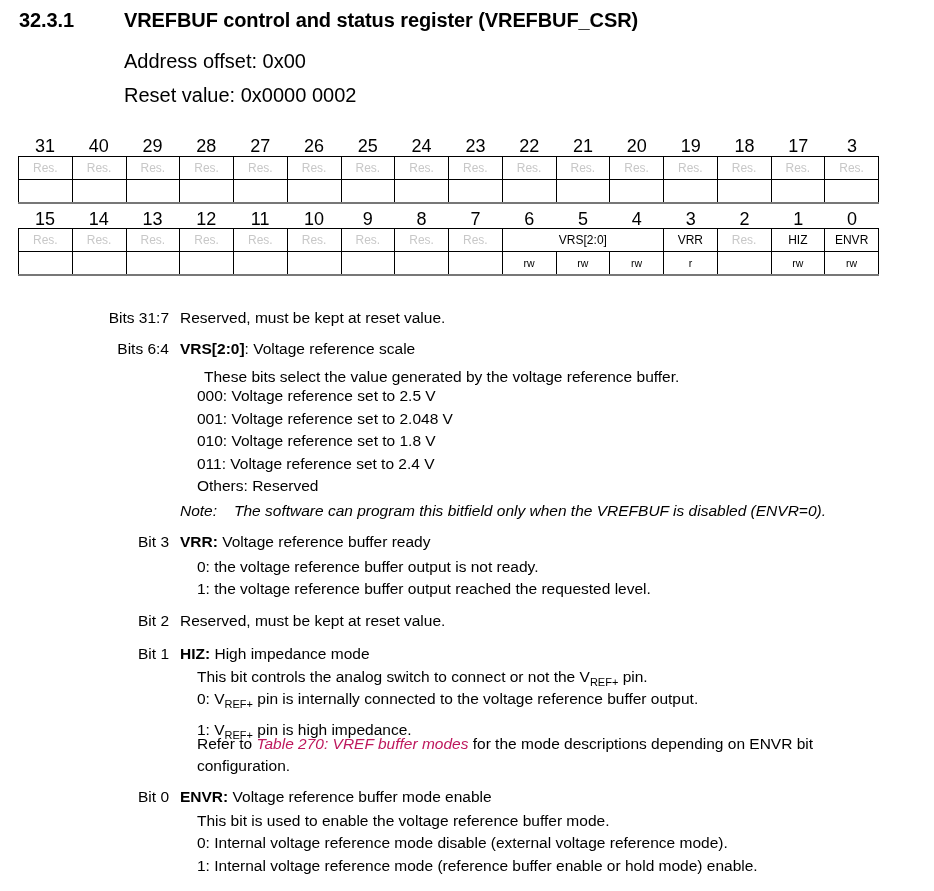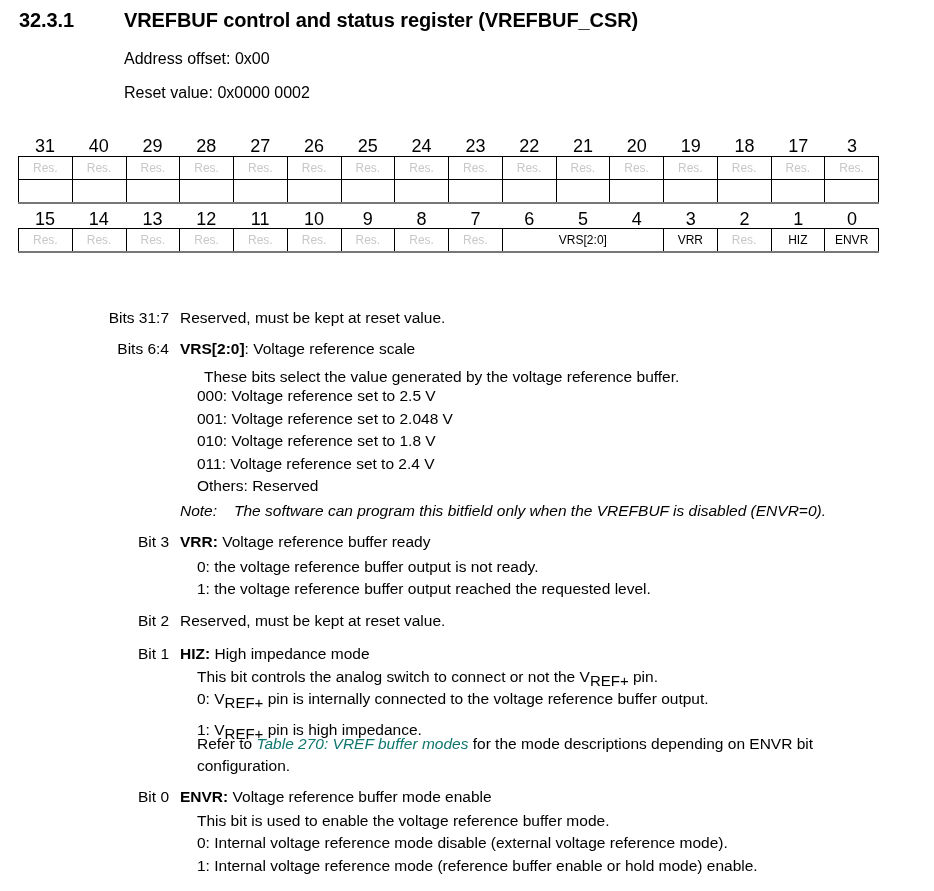--- a/index.html
+++ b/index.html
@@ -6,43 +6,43 @@
     body {
       width: 934px; height: 891px; position: relative; overflow: hidden;
       font-family: "Liberation Sans", sans-serif; color: #000;
     }
     .heading {
       position: absolute; left: 19px; top: 9px;
       font-size: 20px; font-weight: bold; letter-spacing: -0.1px;
     }
     .heading .num { position: absolute; left: 0; top: 0; }
     .heading .title { position: absolute; left: 105px; top: 0; white-space: nowrap; }
-    .meta { position: absolute; left: 124px; font-size: 16px; white-space: nowrap; }
+    .meta { position: absolute; left: 124px; font-size: 20px; white-space: nowrap; }
 
     .bitnums { position: absolute; left: 18px; width: 861px; display: flex; font-size: 18px; }
     .bitnums span { flex: 1; text-align: center; }
 
     table.reg {
       position: absolute; left: 18px; width: 861px;
       border-collapse: collapse; table-layout: fixed;
     }
     table.reg td {
       border: 1px solid #000; height: 22px; padding: 0;
       text-align: center; font-size: 12px; vertical-align: middle;
     }
     table.reg tr.acc td { font-size: 10.5px; height: 22px; }
     table.reg td.res { color: #c8c8c8; }
     table.reg { border-bottom: 2px solid #777; }
 
     .desc { position: absolute; font-size: 15.5px; white-space: nowrap; line-height: 18px; }
     .lbl { position: absolute; text-align: right; width: 120px; }
     .b { font-weight: bold; }
     .i { font-style: italic; }
-    .link { color: #0f766e; font-style: italic; }
-    sub { font-size: 15px; vertical-align: -4px; line-height: 0; }
+    .link { color: #be185d; font-style: italic; }
+    sub { font-size: 11px; vertical-align: -4px; line-height: 0; }
   </style>
 </head>
 <body>
 
 <div class="heading">
   <span class="num">32.3.1</span>
   <span class="title">VREFBUF control and status register (VREFBUF_CSR)</span>
 </div>
 
 <div class="meta" style="top:50px;">Address offset: 0x00</div>
@@ -156,20 +156,38 @@
     <td class="res">Res.</td>
     <td class="res">Res.</td>
     <td class="res">Res.</td>
     <td class="res">Res.</td>
     <td colspan="3">VRS[2:0]</td>
     <td>VRR</td>
     <td class="res">Res.</td>
     <td>HIZ</td>
     <td>ENVR</td>
   </tr>
+  <tr class="acc">
+    <td></td>
+        <td></td>
+    <td></td>
+        <td></td>
+    <td></td>
+        <td></td>
+    <td></td>
+        <td></td>
+    <td></td>
+    <td>rw</td>
+    <td>rw</td>
+    <td>rw</td>
+    <td>r</td>
+    <td></td>
+    <td>rw</td>
+    <td>rw</td>
+  </tr>
 </tbody>
   </table>
 
 <div class="desc" style="left:49px; top:309px;">
   <span class="lbl" style="left:0;">Bits 31:7</span>
   <span style="position:absolute; left:131px;">Reserved, must be kept at reset value.</span>
 </div>
 
 <div class="desc" style="left:49px; top:340px;">
   <span class="lbl" style="left:0;">Bits 6:4</span>

